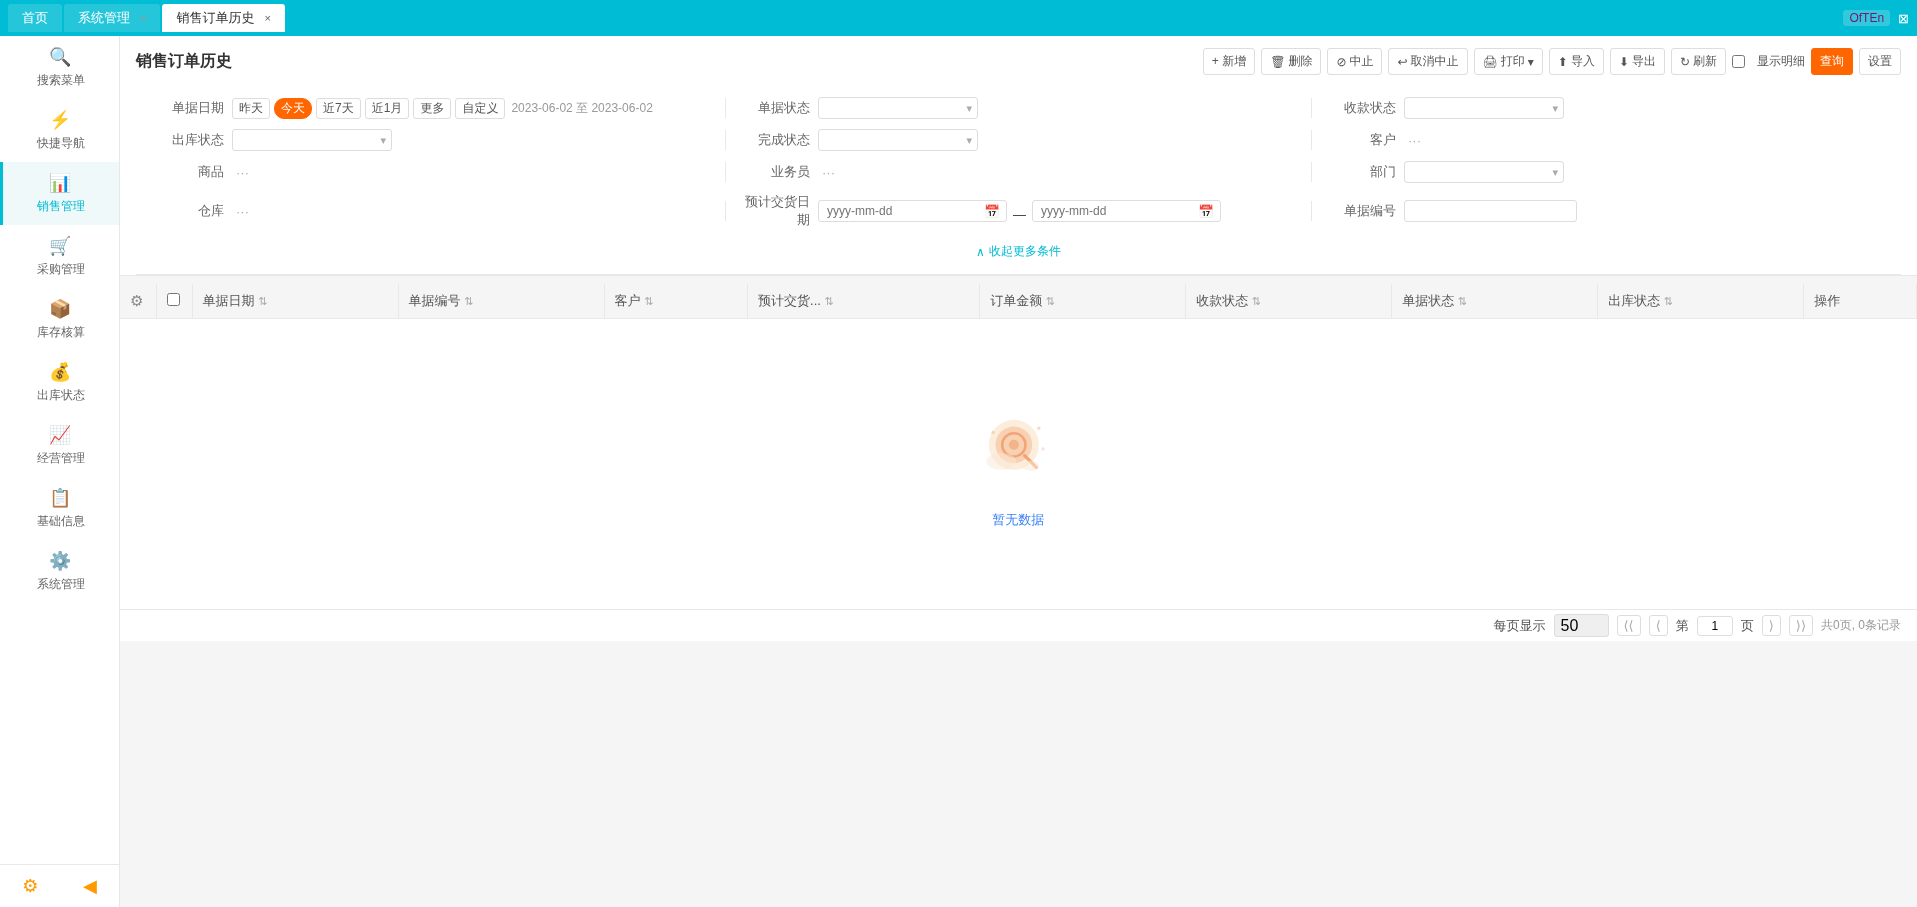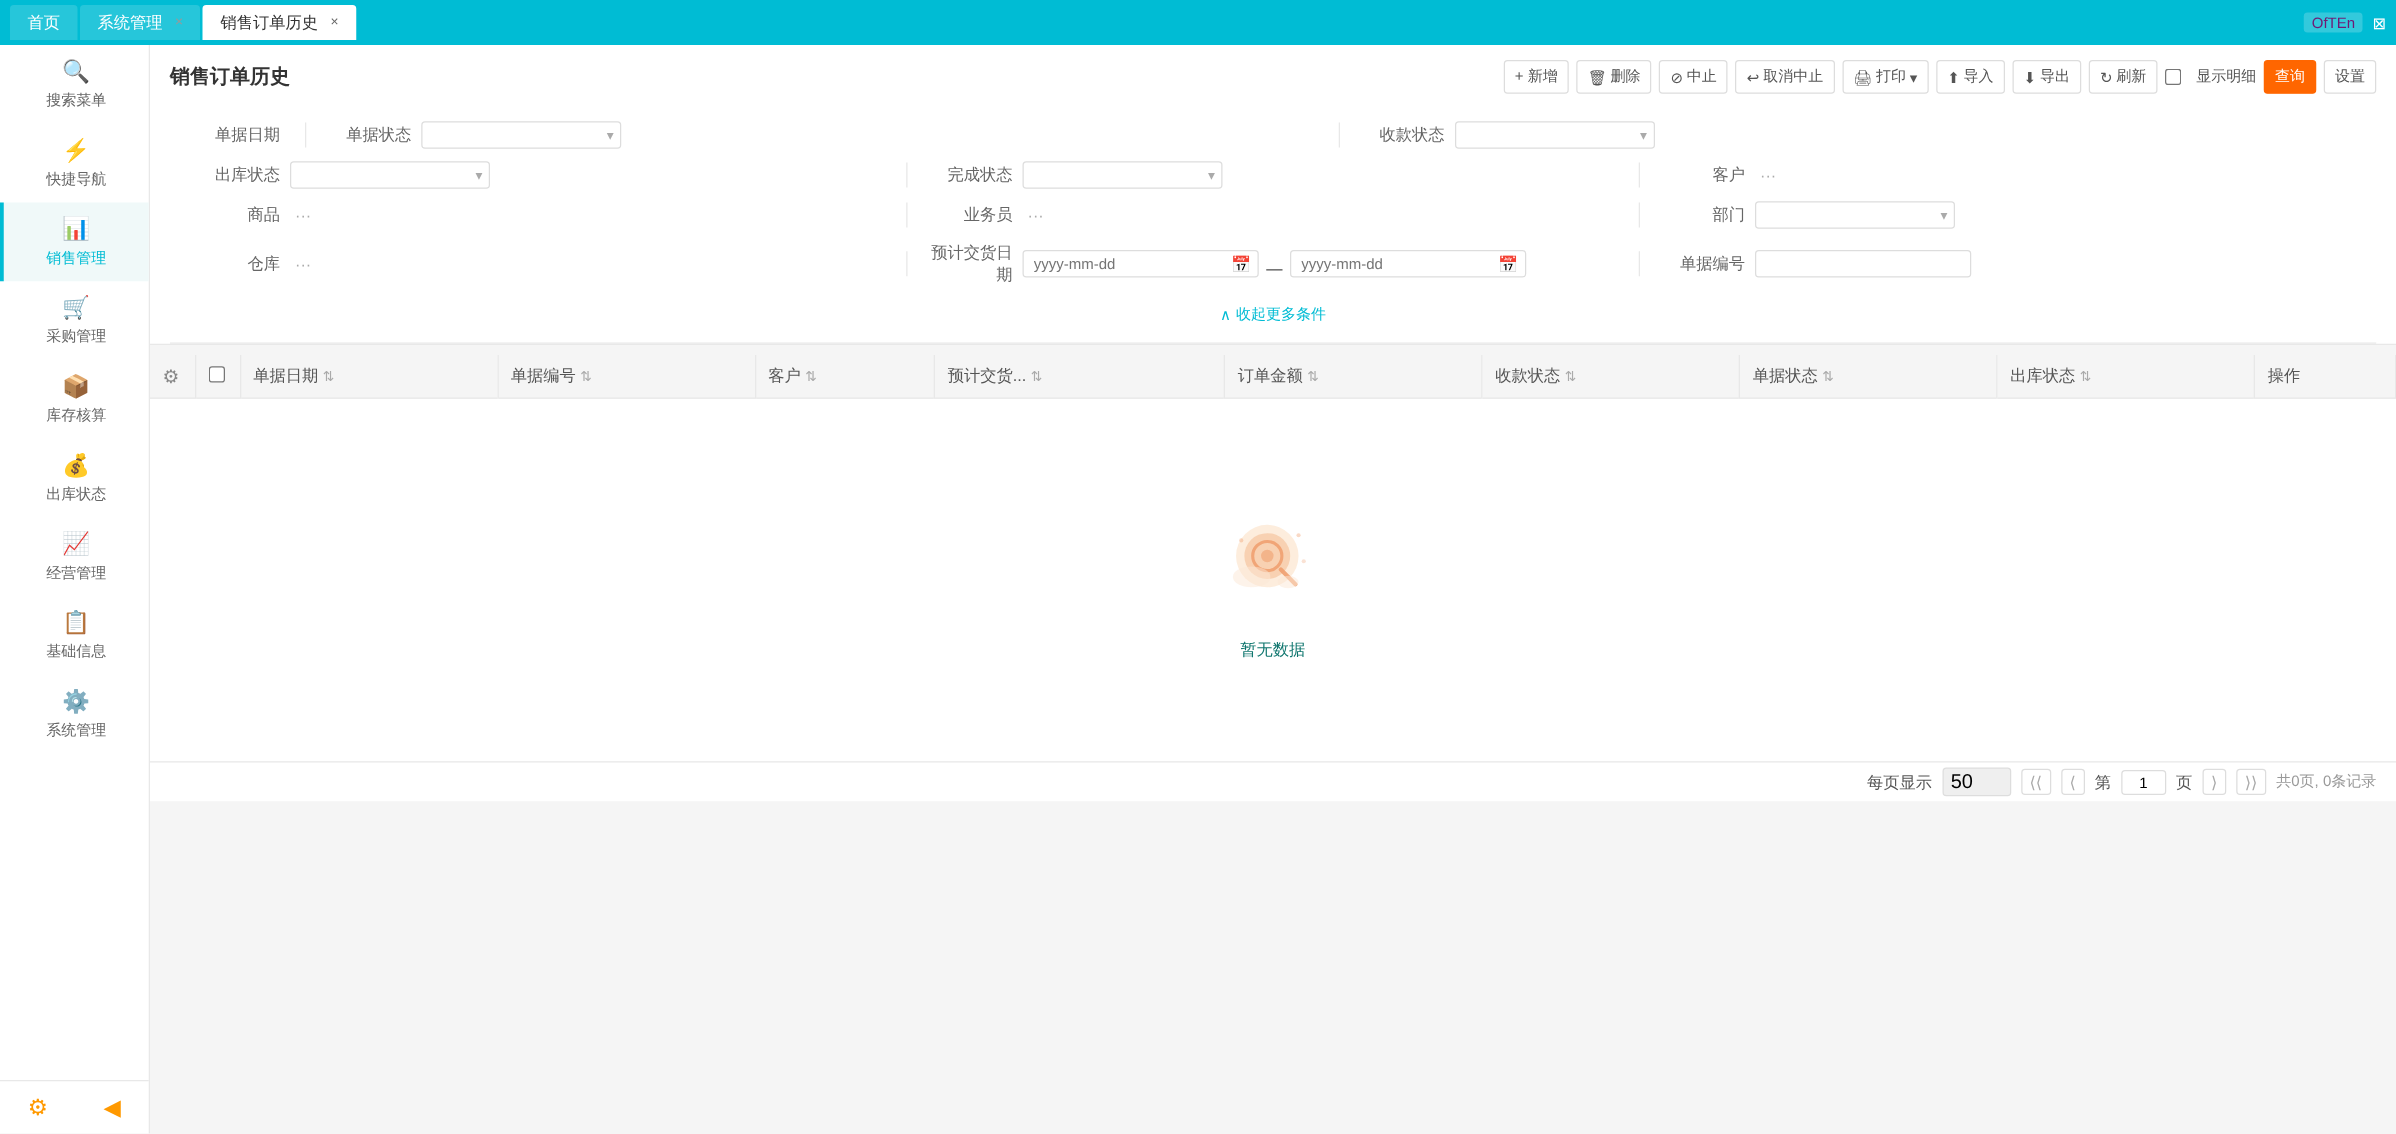--- a/index.html
+++ b/index.html
@@ -339,21 +339,21 @@
     .empty-state {
       display: flex;
       flex-direction: column;
       align-items: center;
       justify-content: center;
       padding: 80px 0;
       color: #bbb;
     }
     .empty-text {
       font-size: 13px;
-      color: #0f766e;
+      color: #3b82f6;
     }
 
     
     .pagination-bar {
       background: #fff;
       border-top: 1px solid #e8e8e8;
       padding: 4px 16px;
       display: flex;
       align-items: center;
       justify-content: flex-end;
@@ -507,20 +507,31 @@
           </label>
           <button class="toolbar-btn primary">查询</button>
           <button class="toolbar-btn">设置</button>
         </div>
       </div>
 
       <div class="filter-area">
 
         <div class="filter-row">
           <span class="filter-label">单据日期</span>
+          <div class="filter-control">
+            <div class="date-quick-btns">
+              <button class="quick-btn">昨天</button>
+              <button class="quick-btn active">今天</button>
+              <button class="quick-btn">近7天</button>
+              <button class="quick-btn">近1月</button>
+              <button class="quick-btn">更多</button>
+              <button class="quick-btn">自定义</button>
+            </div>
+            <span class="date-range-text">2023-06-02 至 2023-06-02</span>
+          </div>
           <div class="filter-section-divider"></div>
           <span class="filter-label">单据状态</span>
           <div class="filter-control">
             <div class="select-wrapper">
               <select class="filter-select">
                 <option value=""></option>
               </select>
               <span class="chevron">▾</span>
             </div>
           </div>

